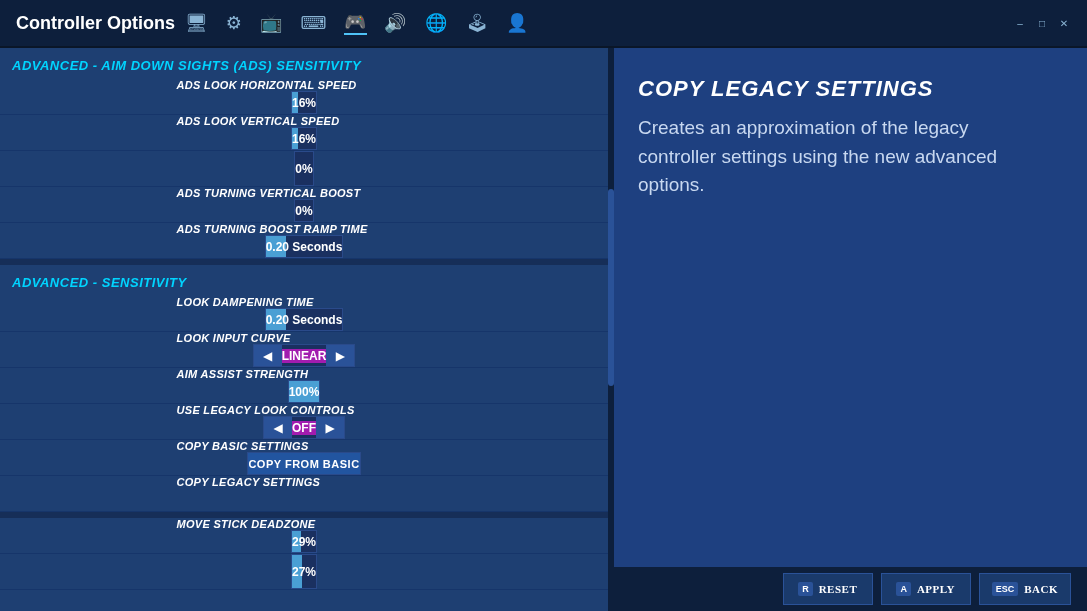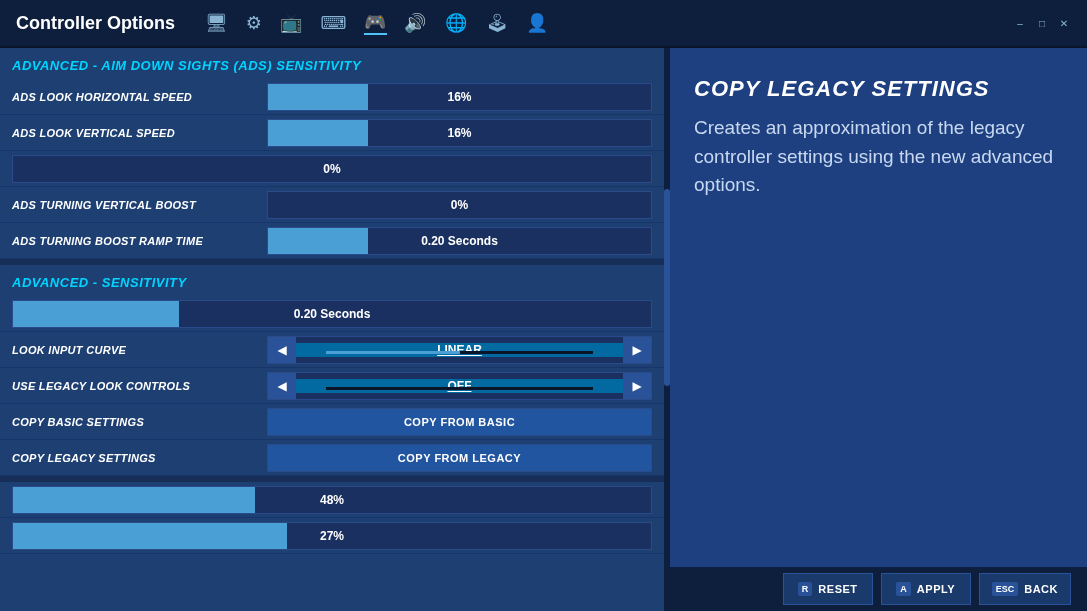--- a/index.html
+++ b/index.html
@@ -12,21 +12,20 @@
       color: white;
     }
 
     
     .title-bar {
       background: #0d1f3c;
       height: 48px;
       display: flex;
       align-items: center;
       padding: 0 16px;
-      gap: 20px;
       border-bottom: 2px solid #0a1628;
     }
     .title-bar-title {
       color: white;
       font-size: 18px;
       font-weight: bold;
       font-family: Arial, sans-serif;
       margin-right: 10px;
     }
     .title-bar-icons {
@@ -60,21 +59,21 @@
     }
 
     
     .main-layout {
       display: flex;
       height: calc(611px - 48px);
     }
 
     
     .left-panel {
-      width: 664px;
+      width: 608px;
       background: #1e3f72;
       overflow-y: auto;
       padding: 0;
       scrollbar-width: thin;
       scrollbar-color: #2a5298 #1a3a6b;
     }
     .left-panel::-webkit-scrollbar { width: 8px; }
     .left-panel::-webkit-scrollbar-track { background: #1a3a6b; }
     .left-panel::-webkit-scrollbar-thumb { background: #2a5298; }
 
@@ -89,20 +88,21 @@
       letter-spacing: 0.5px;
     }
 
     
     .settings-row {
       display: flex;
       align-items: center;
       height: 36px;
       padding: 0 12px;
       border-bottom: 1px solid #16356a;
+      flex-direction: column;
     }
     .row-label {
       width: 255px;
       font-size: 11px;
       font-weight: bold;
       font-style: italic;
       color: white;
       font-family: 'Arial', sans-serif;
       text-transform: uppercase;
       letter-spacing: 0.3px;
@@ -164,25 +164,24 @@
       cursor: pointer;
       flex-shrink: 0;
     }
     .arrow-value {
       flex: 1;
       text-align: center;
       font-size: 12px;
       font-weight: bold;
       color: white;
       font-family: Arial, sans-serif;
-      background: #0369a1;
-      display: flex;
-      align-items: center;
-      justify-content: center;
-      text-decoration: underline;
+      background: #a21caf;
+      display: flex;
+      align-items: center;
+      justify-content: center;
     }
     .arrow-value-bar {
       position: absolute;
       bottom: 3px;
       left: 30px;
       right: 30px;
       height: 3px;
       background: #0a1628;
     }
     .arrow-value-fill {
@@ -264,21 +263,21 @@
       font-size: 9px;
       font-weight: bold;
       padding: 2px 4px;
       font-family: Arial, sans-serif;
       border-radius: 2px;
     }
     .bottom-btn-label {
       color: white;
       font-size: 11px;
       font-weight: bold;
-      font-family: Liberation Sans, sans-serif;
+      font-family: Liberation Serif, serif;
       letter-spacing: 0.5px;
     }
 
     .spacer-row {
       height: 6px;
       background: #162e58;
     }
   </style>
 </head>
 <body>
@@ -365,20 +364,21 @@
           <span class="slider-value">0.20 Seconds</span>
         </div>
       </div>
     </div>
 
     <div class="spacer-row"></div>
 
     <div class="section-header">ADVANCED - SENSITIVITY</div>
 
     <div class="settings-row">
+      <span class="row-label">LOOK DAMPENING TIME</span>
       <div class="row-control">
         <div class="slider-control">
           <div class="slider-fill" style="width:26%"></div>
           <span class="slider-value">0.20 Seconds</span>
         </div>
       </div>
     </div>
 
     <div class="settings-row">
       <span class="row-label">LOOK INPUT CURVE</span>
@@ -389,20 +389,29 @@
             <span>LINEAR</span>
             <div class="arrow-value-bar">
               <div class="arrow-value-fill" style="width:50%"></div>
             </div>
           </div>
           <div class="arrow-btn">▶</div>
         </div>
       </div>
     </div>
 
+    <div class="settings-row">
+      <span class="row-label">AIM ASSIST STRENGTH</span>
+      <div class="row-control">
+        <div class="slider-control">
+          <div class="slider-fill" style="width:100%"></div>
+          <span class="slider-value">100%</span>
+        </div>
+      </div>
+    </div>
 
     <div class="settings-row">
       <span class="row-label">USE LEGACY LOOK CONTROLS</span>
       <div class="row-control" style="padding:0;">
         <div class="arrow-control">
           <div class="arrow-btn">◀</div>
           <div class="arrow-value" style="position:relative;">
             <span>OFF</span>
             <div class="arrow-value-bar">
               <div class="arrow-value-fill" style="width:0%"></div>
@@ -415,33 +424,31 @@
 
     <div class="settings-row">
       <span class="row-label">COPY BASIC SETTINGS</span>
       <div class="row-control" style="padding:0;">
         <div class="btn-control">COPY FROM BASIC</div>
       </div>
     </div>
 
     <div class="settings-row">
       <span class="row-label">COPY LEGACY SETTINGS</span>
-      <div class="row-control" style="padding:0;">
-        <div class="btn-control">COPY FROM LEGACY</div>
-      </div>
     </div>
 
     <div class="spacer-row"></div>
 
 
     <div class="settings-row">
+      <span class="row-label">MOVE STICK DEADZONE</span>
       <div class="row-control">
         <div class="slider-control">
           <div class="slider-fill" style="width:38%"></div>
-          <span class="slider-value">48%</span>
+          <span class="slider-value">29%</span>
         </div>
       </div>
     </div>
 
     <div class="settings-row">
       <div class="row-control">
         <div class="slider-control">
           <div class="slider-fill" style="width:43%"></div>
           <span class="slider-value">27%</span>
         </div>

